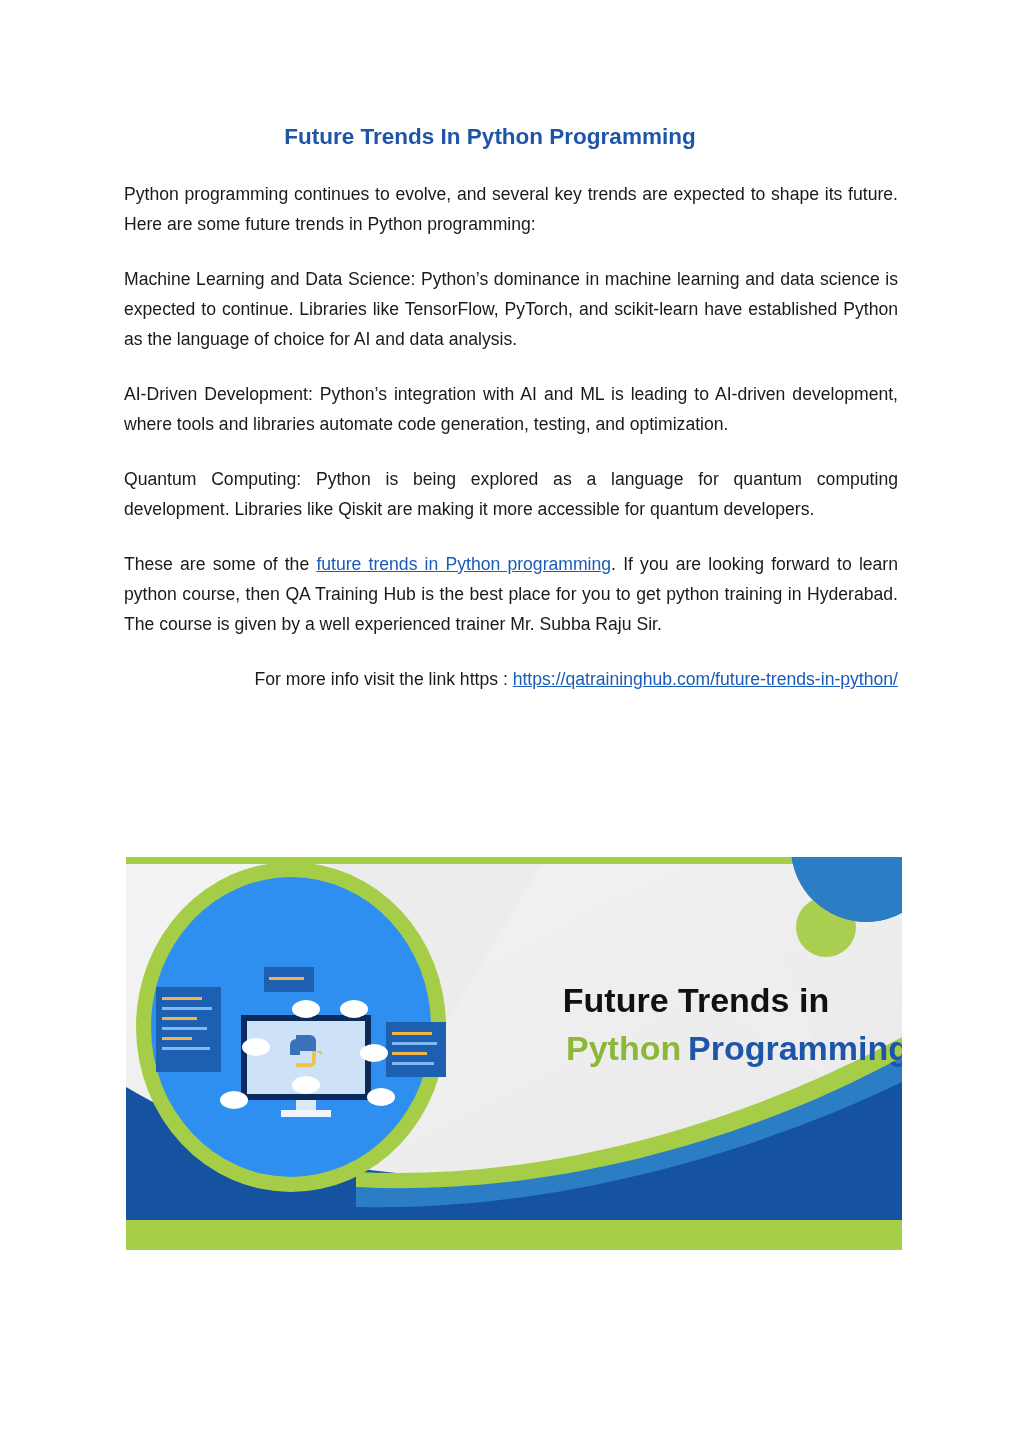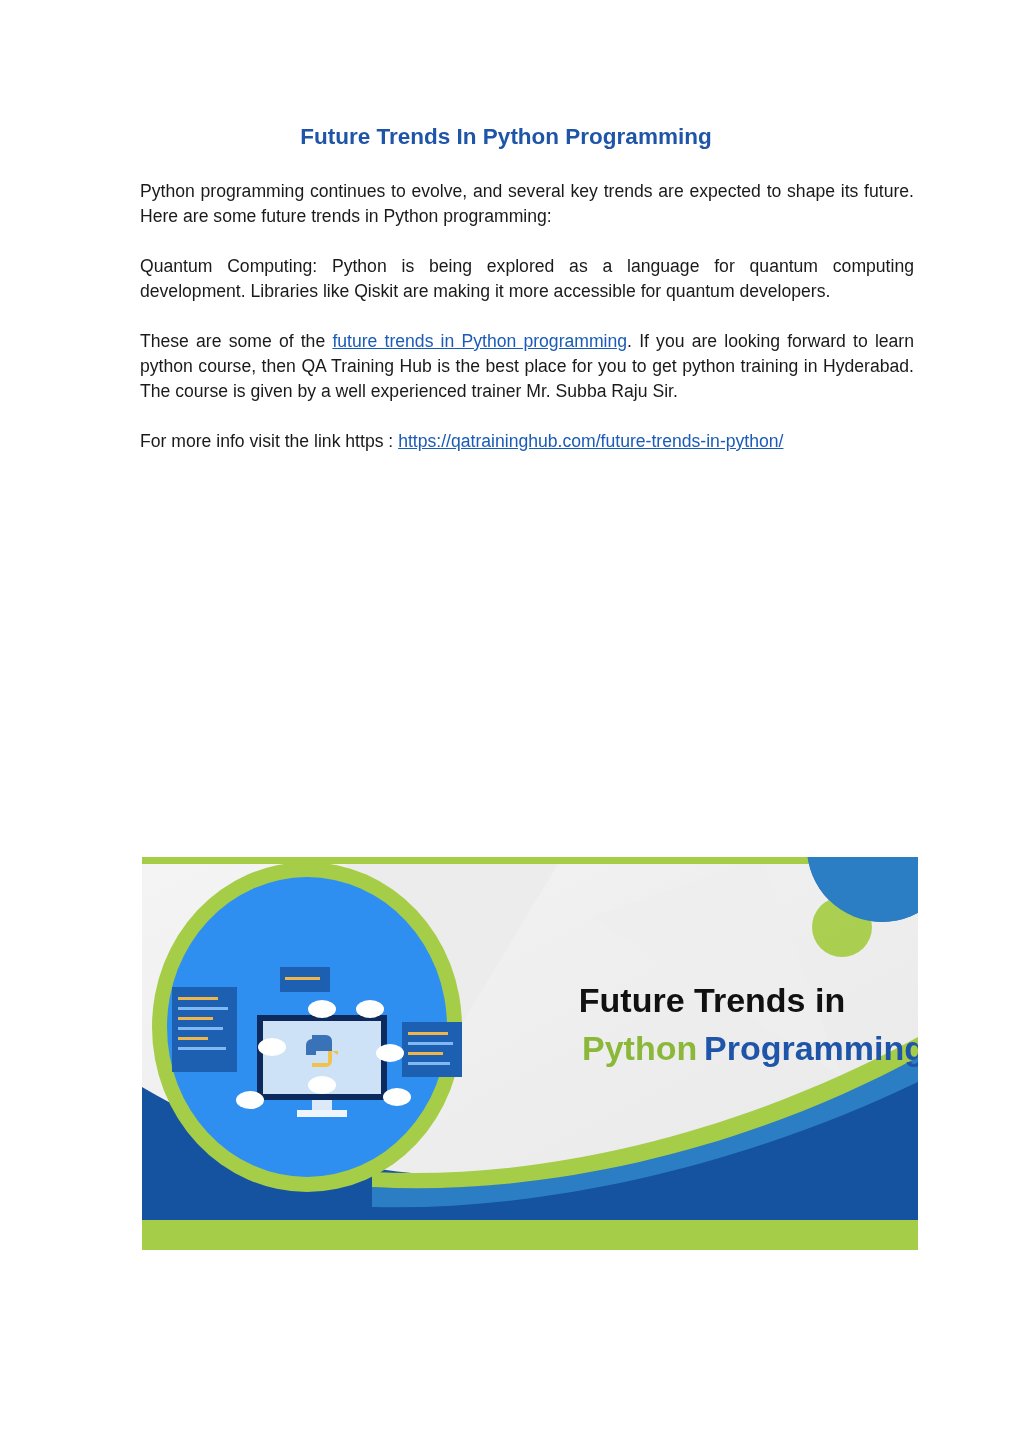--- a/index.html
+++ b/index.html
@@ -1,37 +1,39 @@
 <!DOCTYPE html>
 <html><head>
 <meta charset="utf-8">
 <style>
   html, body { margin: 0; padding: 0; background: #ffffff; }
   body { width: 1024px; height: 1446px; position: relative; overflow: hidden;
          font-family: "Liberation Sans", sans-serif; color: #1a1a1a; }
-  .page { position: absolute; left: 16px; top: 0; width: 984px; height: 1446px; }
+  .page { position: absolute; left: 0; top: 0; width: 984px; height: 1446px; }
   .title { position: absolute; top: 124px; left: 0; width: 980px; text-align: center;
            font-size: 22.5px; font-weight: bold; color: #1f55a8; }
   .body-text { position: absolute; left: 124px; width: 774px; font-size: 17.6px;
-               line-height: 25px; text-align: justify; }
+               line-height: 30px; text-align: justify; }
   .body-text p { margin: 0 0 25px 0; }
   .link { color: #1a5bb8; text-decoration: underline; }
   .banner { position: absolute; left: 126px; top: 857px; width: 776px; height: 393px; overflow: hidden; background: #f1f1f1; text-decoration: underline; }
 </style>
 </head>
 <body>
 
 <div class="page">
   <div class="title">Future Trends In Python Programming</div>
 
   <div class="body-text" style="top:179px;">
     <p>Python programming continues to evolve, and several key trends are expected to shape its future. Here are some future trends in Python programming:</p>
+    <p>Machine Learning and Data Science: Python’s dominance in machine learning and data science is expected to continue. Libraries like TensorFlow, PyTorch, and scikit-learn have established Python as the language of choice for AI and data analysis.</p>
+    <p>AI-Driven Development: Python’s integration with AI and ML is leading to AI-driven development, where tools and libraries automate code generation, testing, and optimization.</p>
     <p>Quantum Computing: Python is being explored as a language for quantum computing development. Libraries like Qiskit are making it more accessible for quantum developers.</p>
     <p><span>These are some of the </span><a class="link">future trends in Python programming</a><span>. If you are looking forward to learn python course, then QA Training Hub is the best place for you to get python training in Hyderabad. The course is given by a well experienced trainer Mr. Subba Raju Sir.</span></p>
-    <p style="text-align:left;"><span>For more info visit the link https : </span><a class="link">https://qatraininghub.com/future-trends-in-python/</a></p>
+    <p style="text-align:right;"><span>For more info visit the link https : </span><a class="link">https://qatraininghub.com/future-trends-in-python/</a></p>
   </div>
 
   <div class="banner">
     <svg width="776" height="393" viewBox="0 0 776 393" xmlns="http://www.w3.org/2000/svg">
       <defs>
         <linearGradient id="bg" x1="0" y1="0" x2="1" y2="1">
           <stop offset="0" stop-color="#f4f4f4"></stop>
             <stop offset="1" stop-color="#e8e8e8"></stop>
         </linearGradient>
       </defs>

